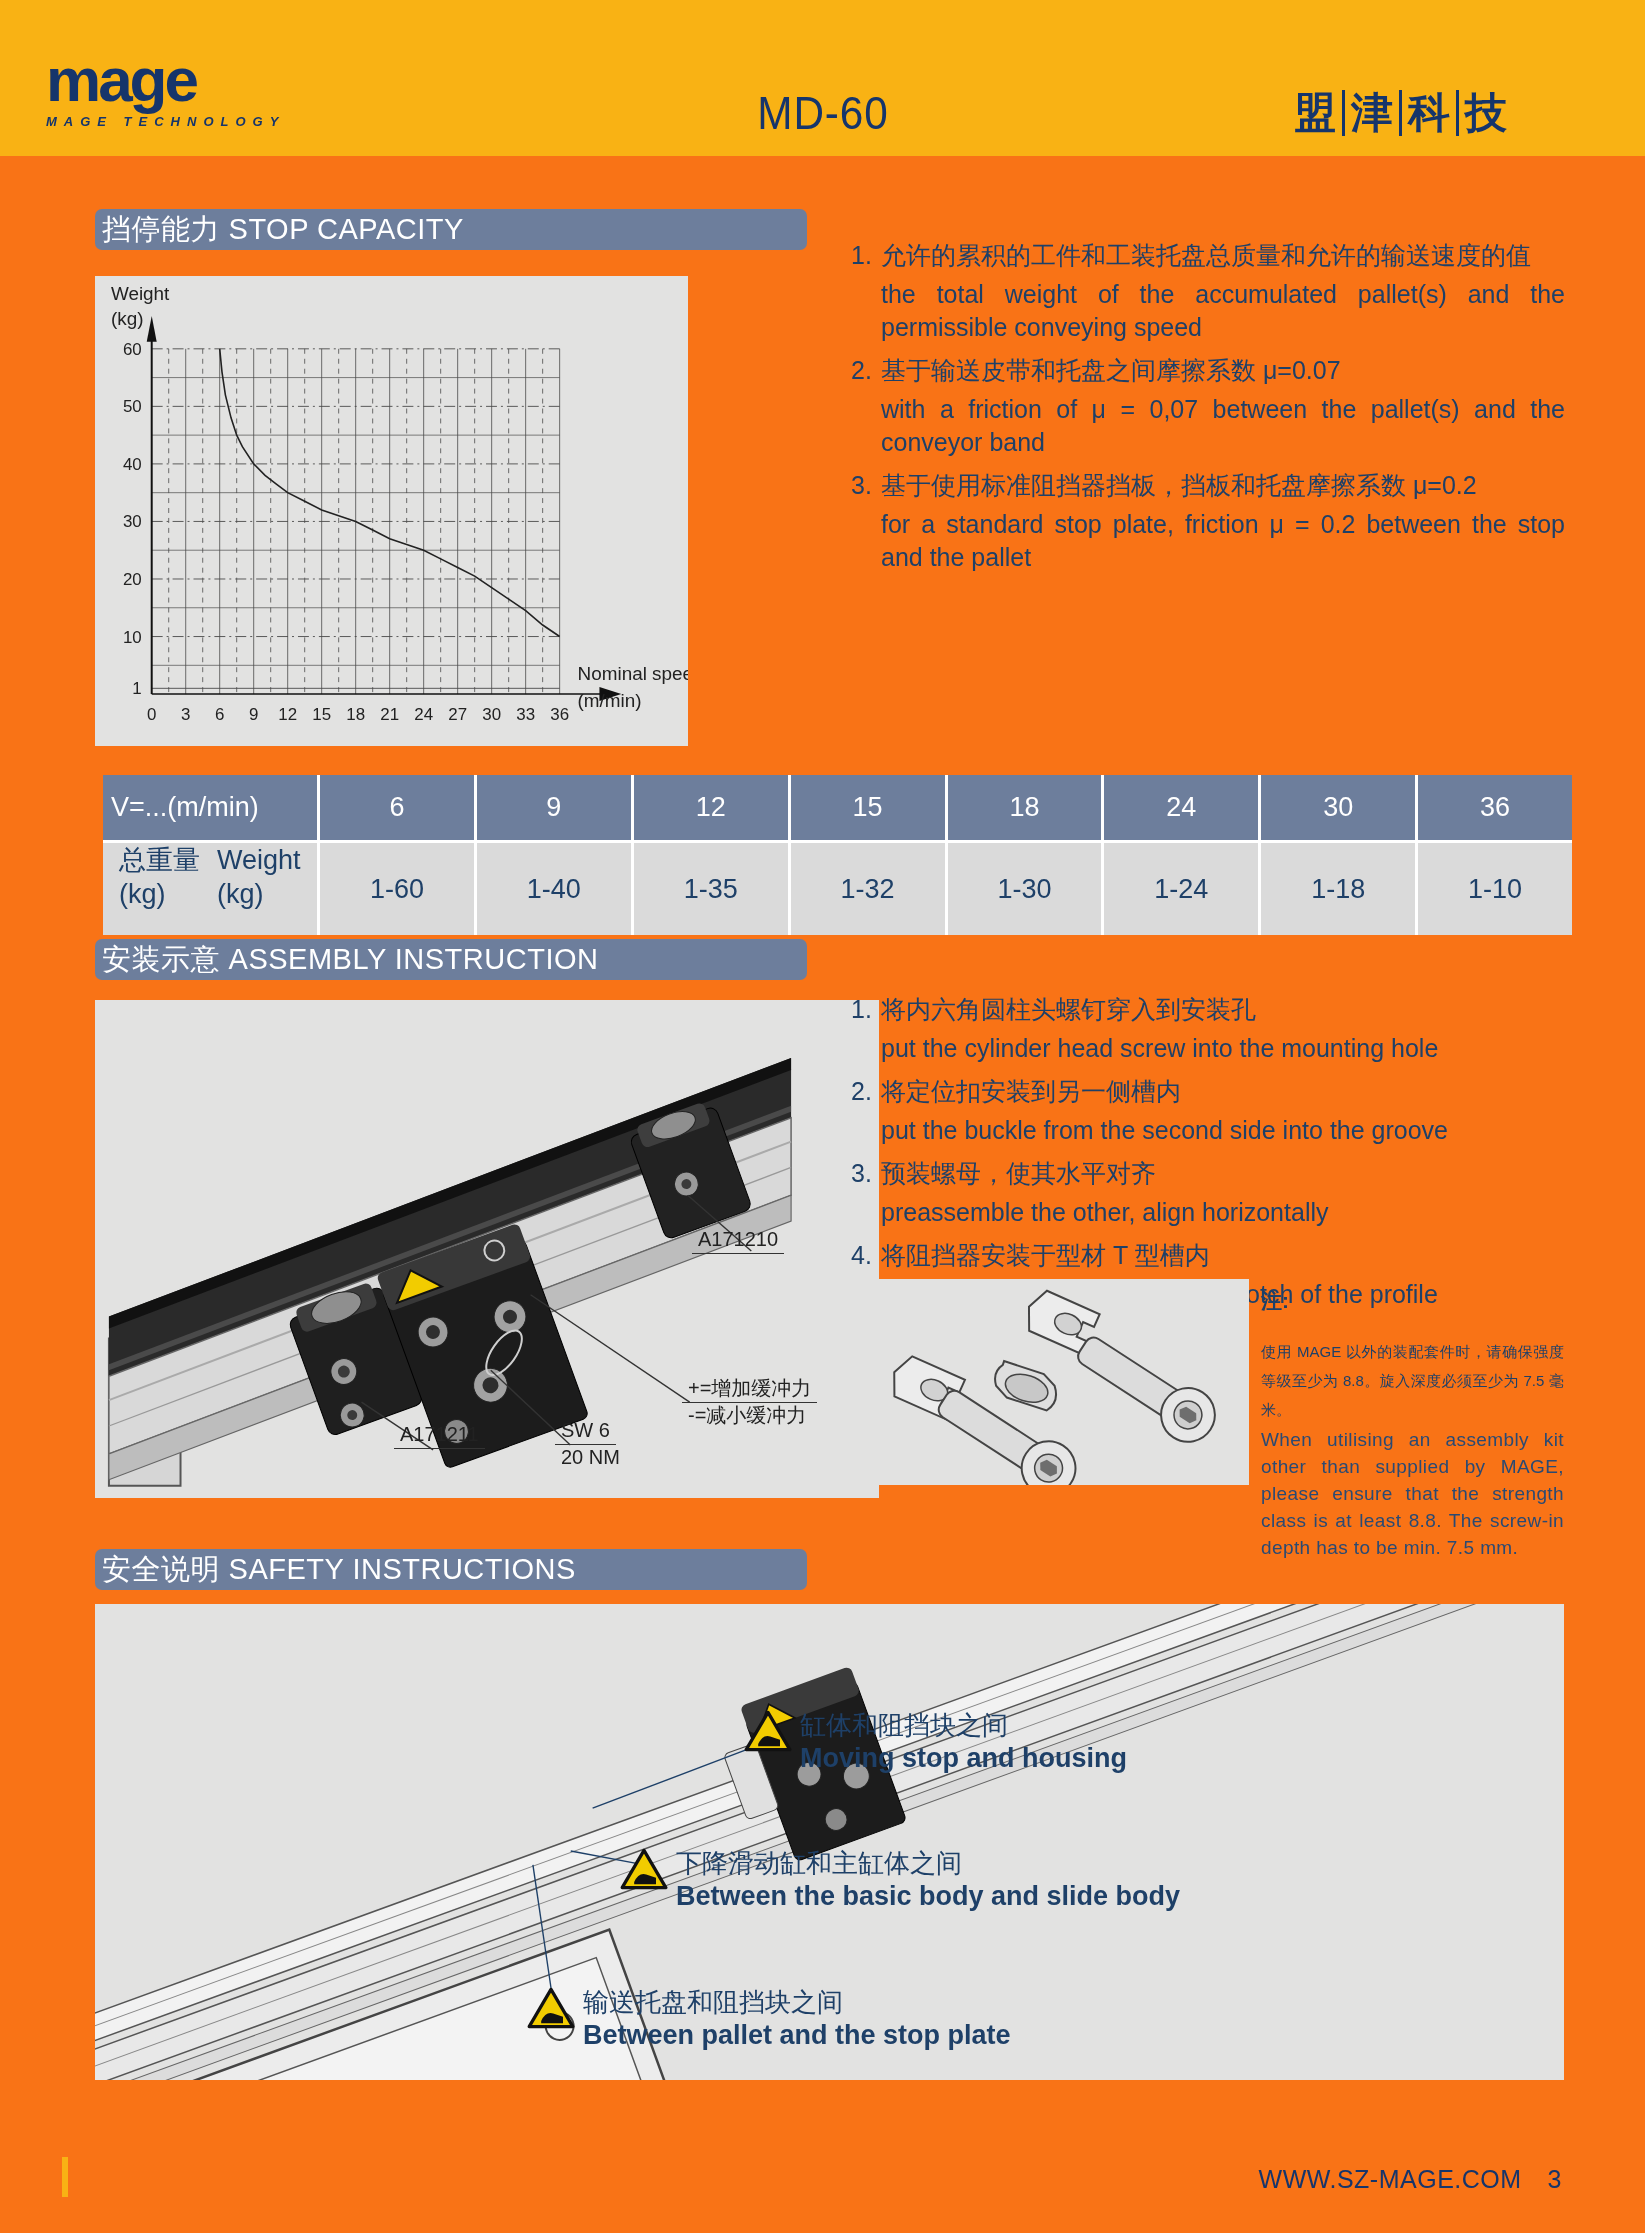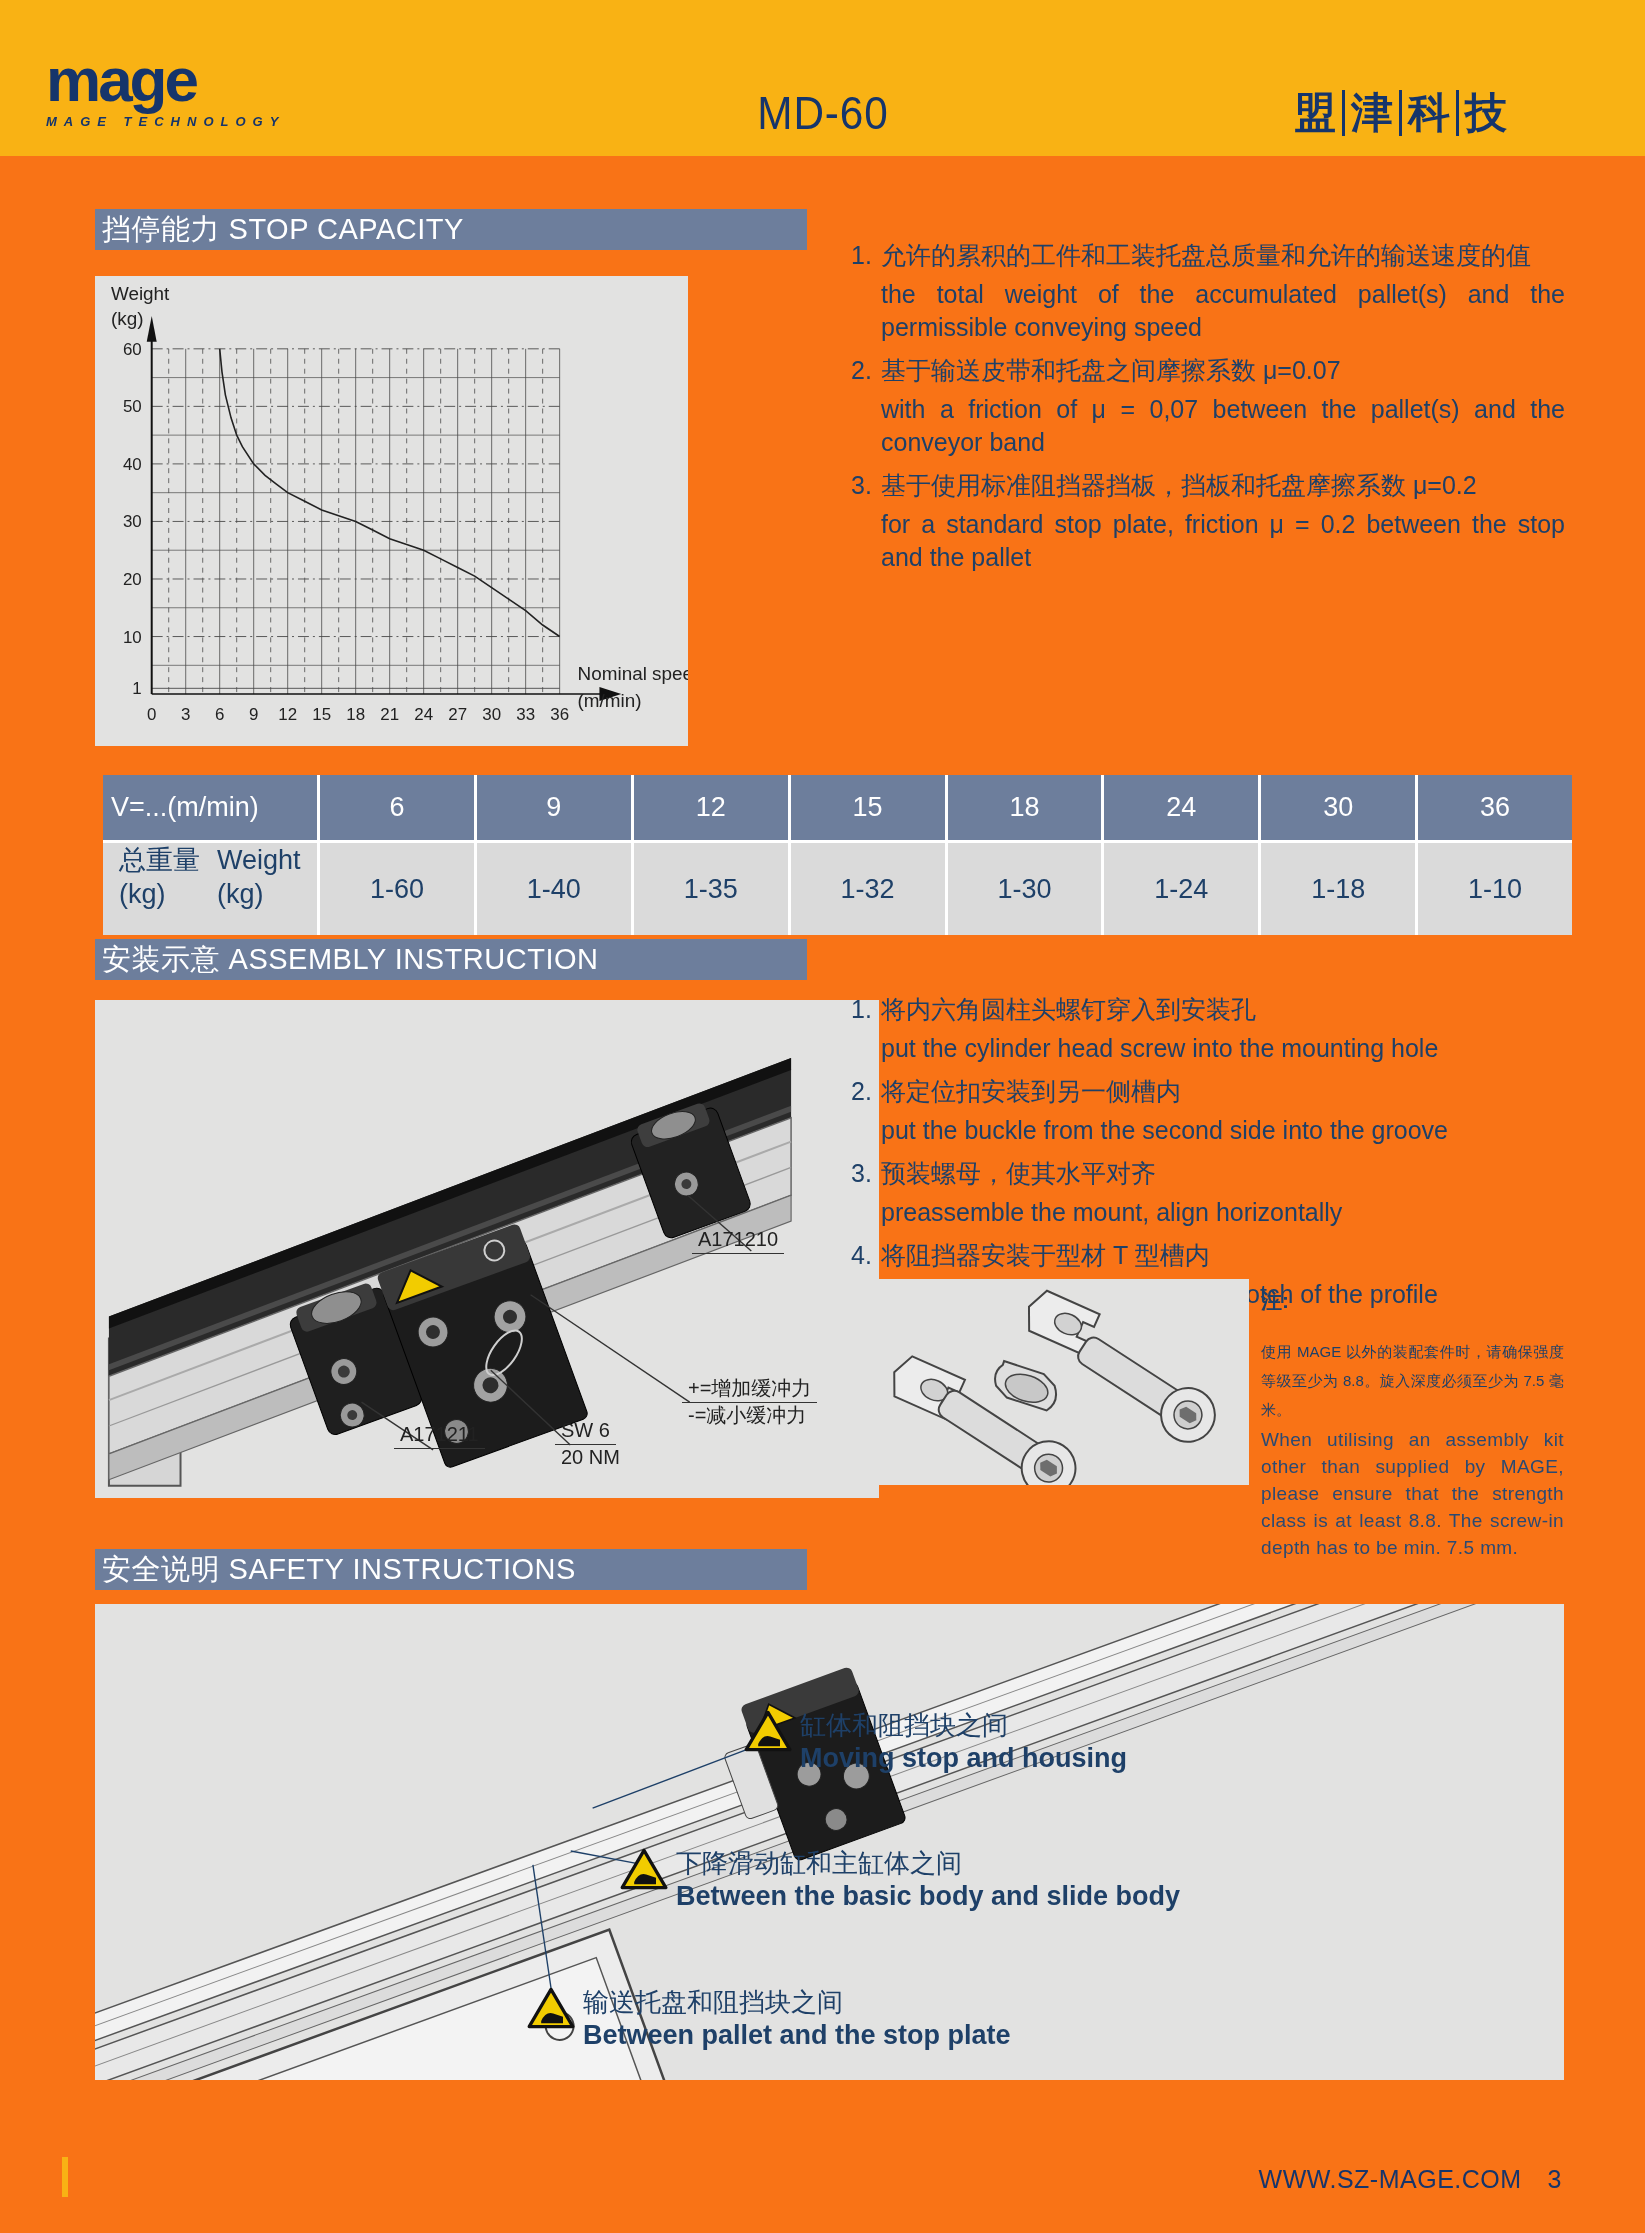--- a/index.html
+++ b/index.html
@@ -12,21 +12,21 @@
   .logo .word{font-size:62px;font-weight:800;letter-spacing:-3px;line-height:56px;}
   .logo .tagline{font-size:13px;font-weight:700;font-style:italic;letter-spacing:7px;margin-top:6px;}
   .doc-title{position:absolute;left:0;top:86px;width:1646px;text-align:center;
              font-size:46px;color:#16356B;letter-spacing:1px;transform:scaleX(.92);}
   .logo-cn{position:absolute;right:133px;top:90px;font-size:42px;font-weight:800;color:#16356B;display:flex;align-items:center;}
   .cnchar{border-right:3px solid #16356B;padding:0 6px;line-height:46px;}
   .cnchar:last-child{border-right:none;}
 
   
   .sec-bar{position:absolute;left:95px;width:712px;height:41px;background:#6D7E9C;color:#fff;
-           font-size:29px;line-height:41px;padding-left:7px;box-sizing:border-box;letter-spacing:0.5px;}
+           font-size:29px;line-height:41px;padding-left:7px;box-sizing:border-box;letter-spacing:0.5px;border-radius:7px;}
 
   
   .panel{position:absolute;background:#E2E2E1;}
 
   
   .notes{position:absolute;left:851px;width:714px;color:#1E4068;font-size:25px;line-height:33px;}
   .notes .zh{margin-bottom:6px;}
   .notes .en{margin-left:30px;margin-bottom:10px;text-align:justify;}
   .notes .num{display:inline-block;width:30px;}
 
@@ -262,21 +262,21 @@
       <span class="plain">20 NM</span>
     </div>
   </div>
 
   <div class="notes" style="top:993px;">
     <div class="zh"><span class="num">1.</span><span>将内六角圆柱头螺钉穿入到安装孔</span></div>
     <div class="en">put the cylinder head screw into the mounting hole</div>
     <div class="zh"><span class="num">2.</span><span>将定位扣安装到另一侧槽内</span></div>
     <div class="en">put the buckle from the second side into the groove</div>
     <div class="zh"><span class="num">3.</span><span>预装螺母，使其水平对齐</span></div>
-    <div class="en">preassemble the mount, align horizontally</div>
+    <div class="en">preassemble the other, align horizontally</div>
     <div class="zh"><span class="num">4.</span><span>将阻挡器安装于型材 T 型槽内</span></div>
     <div class="en">mount the stop module in the T-notch of the profile</div>
   </div>
 
   <div class="panel" style="left:851px;top:1279px;width:398px;height:206px;">
     <svg width="398" height="206" viewBox="0 0 400 207">
 
       <g transform="rotate(24 215 45)">
         <path d="M185 22 h58 v14 h-12 v16 h12 v14 h-58 l-10 -22 z" fill="#ececec" stroke="#444" stroke-width="2"></path>
         <ellipse cx="218" cy="44" rx="14" ry="10" fill="#d2d2d2" stroke="#444" stroke-width="1.5"></ellipse>

